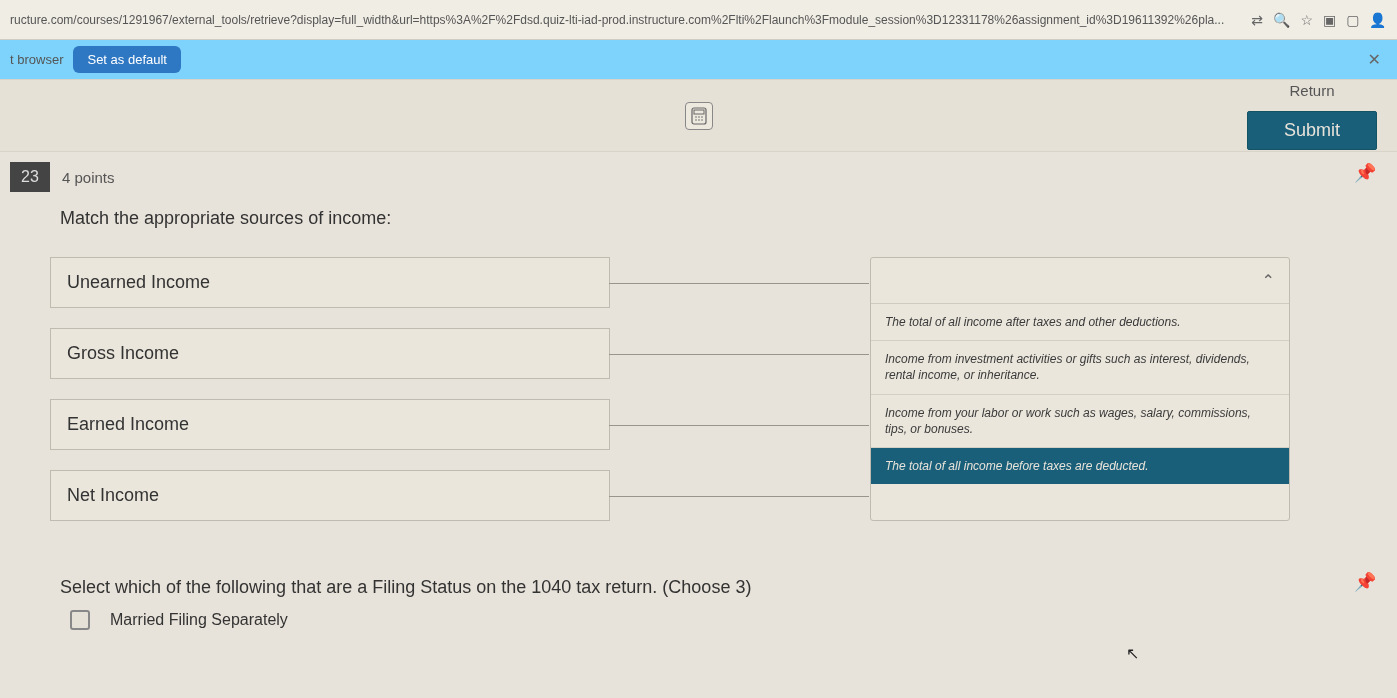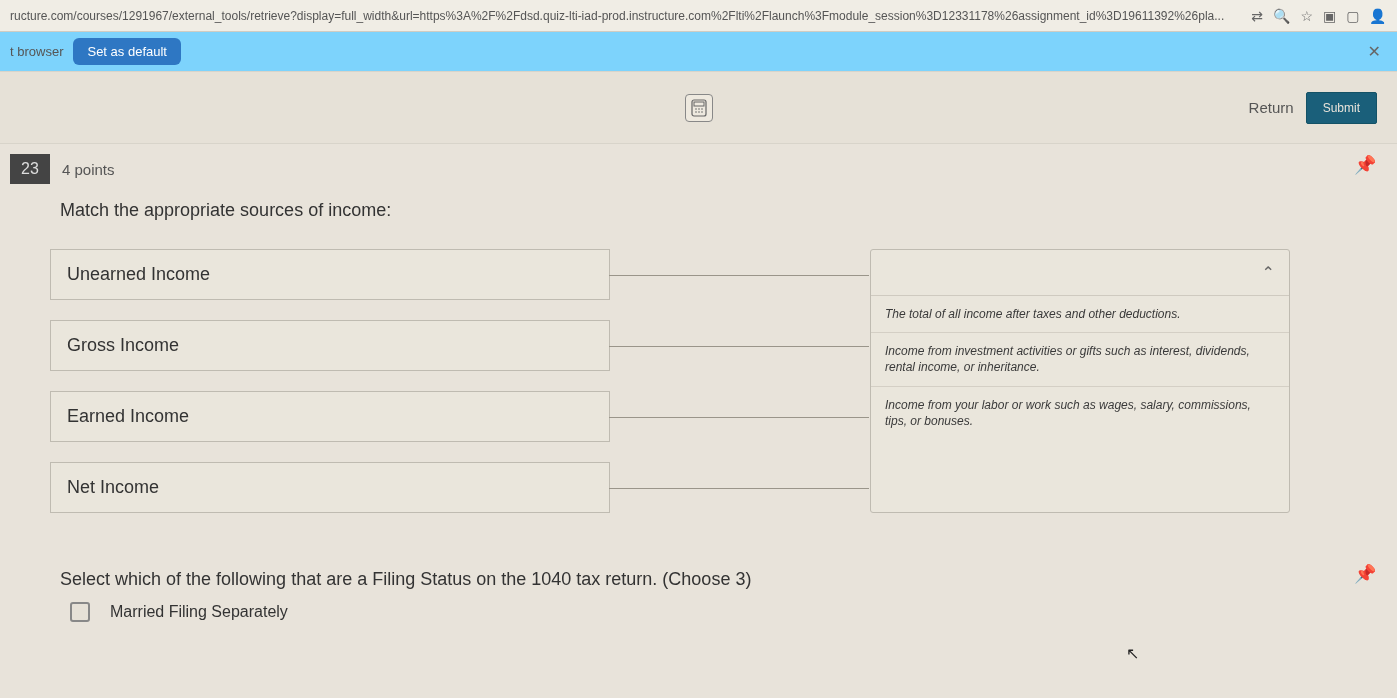--- a/index.html
+++ b/index.html
@@ -5,21 +5,21 @@
     * { box-sizing: border-box; margin: 0; padding: 0; }
     body {
       font-family: "Helvetica Neue", Arial, sans-serif;
       background: #e8e3da;
       color: #333;
       width: 1397px;
       height: 698px;
       overflow: hidden;
     }
     .browser-chrome {
-      height: 32px;
+      height: 40px;
       background: #f0ede5;
       display: flex;
       align-items: center;
       padding: 12px 10px;
       font-size: 12px;
       color: #666;
       border-bottom: 1px solid #d0ccc2;
       gap: 8px;
     }
     .url-text {
@@ -70,28 +70,29 @@
       font-size: 14px;
       color: #555;
       background: #eee9df;
     }
     .top-right {
       position: absolute;
       right: 20px;
       display: flex;
       gap: 12px;
       align-items: center;
+      flex-direction: column;
     }
     .return-link { color: #555; font-size: 15px; cursor: pointer; }
     .submit-btn {
       background: #1a5f7a;
       color: #e8e3da;
       border: 1px solid #145266;
-      padding: 8px 16px;
-      font-size: 12px;
+      padding: 8px 36px;
+      font-size: 18px;
       border-radius: 2px;
       cursor: pointer;
     }
     .question-block { position: relative; padding: 10px 30px 30px 30px; }
     .q-header { display: flex; align-items: center; gap: 12px; margin-bottom: 10px; }
     .q-number {
       background: #444;
       color: #ddd;
       width: 40px;
       height: 30px;
@@ -226,20 +227,21 @@
         <div class="match-item-left">Earned Income</div>
         <div class="match-item-left">Net Income</div>
       </div>
       <div class="match-right">
         <div class="dropdown-selected">
           <span class="chevron">⌃</span>
         </div>
         <div class="dropdown-option">The total of all income after taxes and other deductions.</div>
         <div class="dropdown-option">Income from investment activities or gifts such as interest, dividends, rental income, or inheritance.</div>
         <div class="dropdown-option">Income from your labor or work such as wages, salary, commissions, tips, or bonuses.</div>
+        <div class="dropdown-option highlighted">The total of all income before taxes are deducted.</div>
       </div>
     </div>
   </div>
 
   <div class="question-block q24">
     <span class="pin-icon" style="top:20px;">📌</span>
     <div class="q-prompt" style="margin-bottom:8px;">Select which of the following that are a Filing Status on the 1040 tax return. (Choose 3)</div>
     <div class="checkbox-row">
       <div class="checkbox"></div>
       <span>Married Filing Separately</span>

